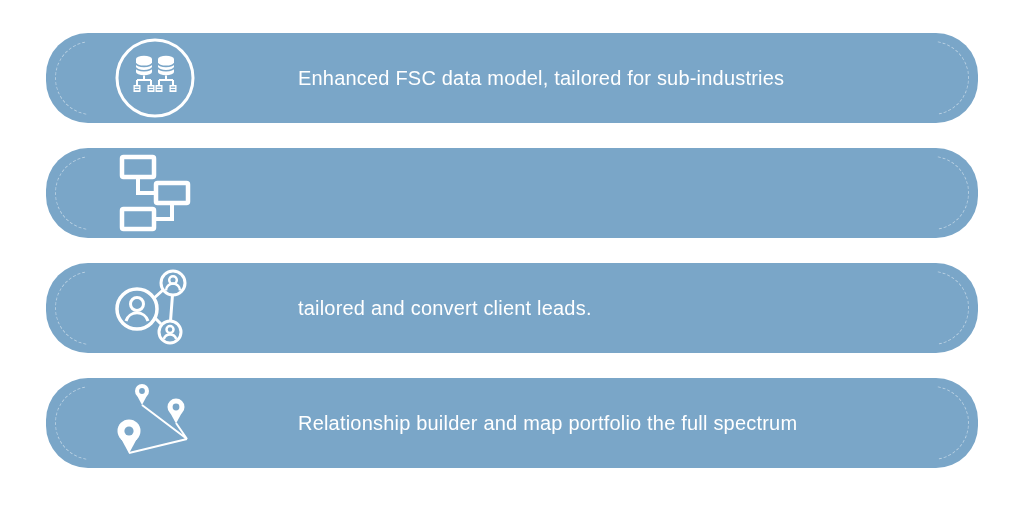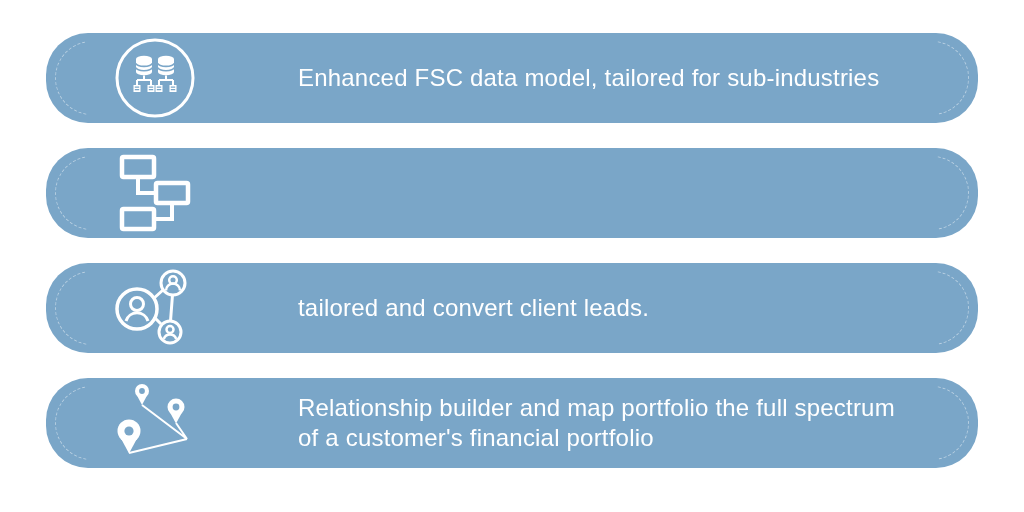--- a/index.html
+++ b/index.html
@@ -30,21 +30,21 @@
     flex: none;
     width: 90px; height: 90px;
     margin-left: 64px;
     display: flex; align-items: center; justify-content: center;
   }
   .icon-wrap svg { width: 90px; height: 90px; display: block; }
   .banner-text {
     margin-left: 98px;
     margin-right: 30px;
     color: #ffffff;
-    font-size: 24px;
+    font-size: 20px;
     line-height: 30px;
     font-weight: 400;
     letter-spacing: 0.2px;
   }
   .banner-text .line { display: block; }
   .banner-text .line:empty { display: none; }
 </style>
 </head>
 <body>
 
@@ -140,17 +140,16 @@
         <path d="M60 34.5 L66 45.5 L72 34.5 Z" fill="#fff"></path>
         <circle cx="66" cy="29" r="3.4" fill="#7aa6c8"></circle>
 
         <circle cx="19" cy="53" r="11.5" fill="#fff"></circle>
         <path d="M11 60.5 L19 75.5 L27 60.5 Z" fill="#fff"></path>
         <circle cx="19" cy="53" r="4.6" fill="#7aa6c8"></circle>
       </svg>
     </div>
     <div class="banner-text">
       <span class="line">Relationship builder and map portfolio the full spectrum</span>
-      <span class="line">of a customer's financial portfolio</span>
     </div>
   </div>
 
 </div>
 
 </body></html>

